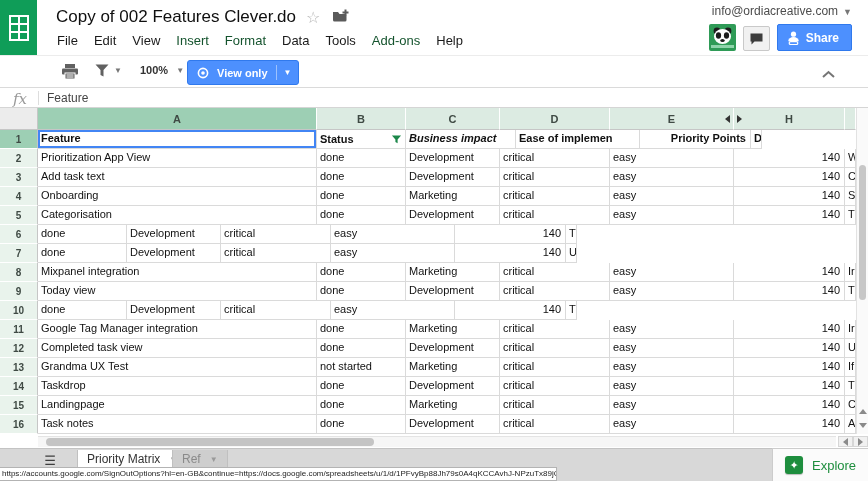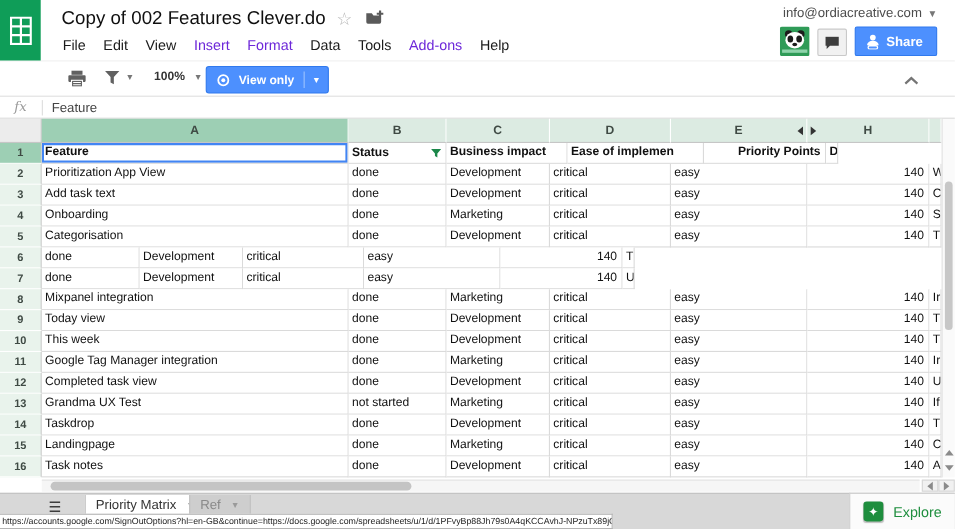--- a/index.html
+++ b/index.html
@@ -8,21 +8,21 @@
   .app { position:absolute; inset:0; width:868px; height:481px; }
 
   
   .topbar { position:absolute; top:0; left:0; width:868px; height:56px; background:#fff; border-bottom:1px solid #ececec; }
   .logo { position:absolute; left:0; top:0; width:37px; height:55px; background:#0f9d58; display:flex; align-items:center; justify-content:center; cursor:pointer; }
   .doc-title { position:absolute; left:56px; top:7px; font-size:17px; color:#0f0f0f; white-space:nowrap; cursor:text; }
   .star { position:absolute; left:306px; top:8px; font-size:16px; color:#b5b5b5; cursor:pointer; }
   .folder-ic { position:absolute; left:332px; top:9px; cursor:pointer; }
   .menubar { position:absolute; left:49px; top:30px; display:flex; font-size:13px; color:#1a1a1a; }
   .menu-item { padding:3px 8px; cursor:pointer; }
-  .menu-item.disabled { color:#6d28d9; cursor:default; }
+  .menu-item.disabled { color:#14532d; cursor:default; }
   .account { position:absolute; right:16px; top:4px; font-size:12px; color:#4c4c4c; cursor:pointer; }
   .account .caret { color:#777; font-size:9px; margin-left:5px; }
   .tr-icons { position:absolute; right:16px; top:24px; display:flex; align-items:flex-end; gap:7px; }
   .avatar { width:27px; height:27px; cursor:pointer; }
   .comment-btn { width:27px; height:25px; background:#f1f1f1; border:1px solid #c9c9c9; border-radius:2px; display:flex; align-items:center; justify-content:center; cursor:pointer; }
   .share-btn { height:27px; padding:0 12px 0 9px; background:#4d90fe; border:1px solid #3079ed; border-radius:2px; color:#fff; font-weight:bold; font-size:12px; display:flex; align-items:center; gap:6px; cursor:pointer; font-family:"Liberation Sans",sans-serif; }
 
   
   .toolbar { position:absolute; top:56px; left:0; width:868px; height:32px; background:#fff; border-bottom:1px solid #dadada; }
   .t-print { position:absolute; left:62px; top:8px; cursor:pointer; }
@@ -30,21 +30,21 @@
   .t-caret { font-size:8px; color:#777; }
   .t-zoom { position:absolute; left:140px; top:8px; font-size:11px; font-weight:bold; color:#333; cursor:pointer; display:flex; align-items:center; gap:8px; }
   .viewonly { position:absolute; left:187px; top:4px; height:25px; background:#4d90fe; border:1px solid #3079ed; border-radius:3px; display:flex; align-items:center; color:#fff; cursor:pointer; padding:0 7px; }
   .viewonly .vo-label { font-size:11px; font-weight:bold; margin:0 8px 0 6px; }
   .viewonly .vo-sep { width:1px; height:15px; background:rgba(255,255,255,.45); margin-right:7px; }
   .viewonly .vo-caret { font-size:8px; color:#fff; }
   .collapse { position:absolute; right:32px; top:9px; cursor:pointer; }
 
   
   .formulabar { position:absolute; top:88px; left:0; width:868px; height:20px; background:#fff; border-bottom:1px solid #d5d5d5; }
-  .fx { position:absolute; left:13px; top:2px; font-family:"DejaVu Serif", serif; font-style:italic; font-size:12px; color:#999; }
+  .fx { position:absolute; left:13px; top:2px; font-family:"DejaVu Serif", serif; font-style:italic; font-size:15px; color:#999; }
   .fb-sep { position:absolute; left:38px; top:3px; width:1px; height:14px; background:#ddd; }
   .fb-value { position:absolute; left:47px; top:3px; font-size:12px; color:#444; cursor:text; }
 
   
   .grid { position:absolute; top:108px; left:0; width:856px; height:326px; background:#fff; }
   .corner { position:absolute; left:0; top:0; width:38px; height:22px; background:#ececec; border-right:1px solid #c6c6c6; border-bottom:1px solid #c6c6c6; }
   .colheaders { position:absolute; left:38px; top:0; height:22px; display:flex; }
   .colhdr { height:22px; background:#dcebe2; border-right:1px solid #fff; border-bottom:1px solid #c6c6c6; display:flex; align-items:center; justify-content:center; font-size:11px; font-weight:bold; color:#3f4a44; position:relative; cursor:pointer; overflow:hidden; }
   .colhdr.sel { background:#9dcfb4; }
   .hid-arrow { position:absolute; top:7px; width:0; height:0; cursor:pointer; }
@@ -228,21 +228,21 @@
     <div class="rows" id="rows">
         <div class="grow">
           <div class="rowhdr sel">1</div>
           <div class="cell b a1" style="width: 279px;"><span>Feature</span></div>
           <div class="cell b statusCell" style="width: 89px;">
             <span>Status</span>
             <svg width="11" height="11" viewBox="0 0 12 12">
               <path d="M1 1.5h10L7.2 6v4L4.8 8.6V6z" fill="#1b8749"></path>
             </svg>
           </div>
-          <div class="cell b" style="width: 110px;"><span>Business impact</span></div>
+          <div class="cell b" style="width: 110px; font-style: italic;"><span>Business impact</span></div>
           <div class="cell b" style="width: 124px;"><span>Ease of implemen</span></div>
           <div class="cell b num" style="width: 111px;"><span>Priority Points</span></div>
           <div class="cell b" style="width: 11px;"><span>D</span></div>
         </div>
         <div class="grow">
           <div class="rowhdr">2</div>
           <div class="cell" style="width: 279px;"><span>Prioritization App View</span></div>
           <div class="cell" style="width: 89px;"><span>done</span></div>
           <div class="cell" style="width: 94px;"><span>Development</span></div>
           <div class="cell" style="width: 110px;"><span>critical</span></div>
@@ -313,21 +313,20 @@
           <div class="cell" style="width: 279px;"><span>Today view</span></div>
           <div class="cell" style="width: 89px;"><span>done</span></div>
           <div class="cell" style="width: 94px;"><span>Development</span></div>
           <div class="cell" style="width: 110px;"><span>critical</span></div>
           <div class="cell" style="width: 124px;"><span>easy</span></div>
           <div class="cell num" style="width: 111px;"><span>140</span></div>
           <div class="cell" style="width: 11px;"><span>T</span></div>
         </div>
         <div class="grow">
           <div class="rowhdr">10</div>
-          <div class="cell" style="width: 279px;"><span>This week</span></div>
           <div class="cell" style="width: 89px;"><span>done</span></div>
           <div class="cell" style="width: 94px;"><span>Development</span></div>
           <div class="cell" style="width: 110px;"><span>critical</span></div>
           <div class="cell" style="width: 124px;"><span>easy</span></div>
           <div class="cell num" style="width: 111px;"><span>140</span></div>
           <div class="cell" style="width: 11px;"><span>T</span></div>
         </div>
         <div class="grow">
           <div class="rowhdr">11</div>
           <div class="cell" style="width: 279px;"><span>Google Tag Manager integration</span></div>

